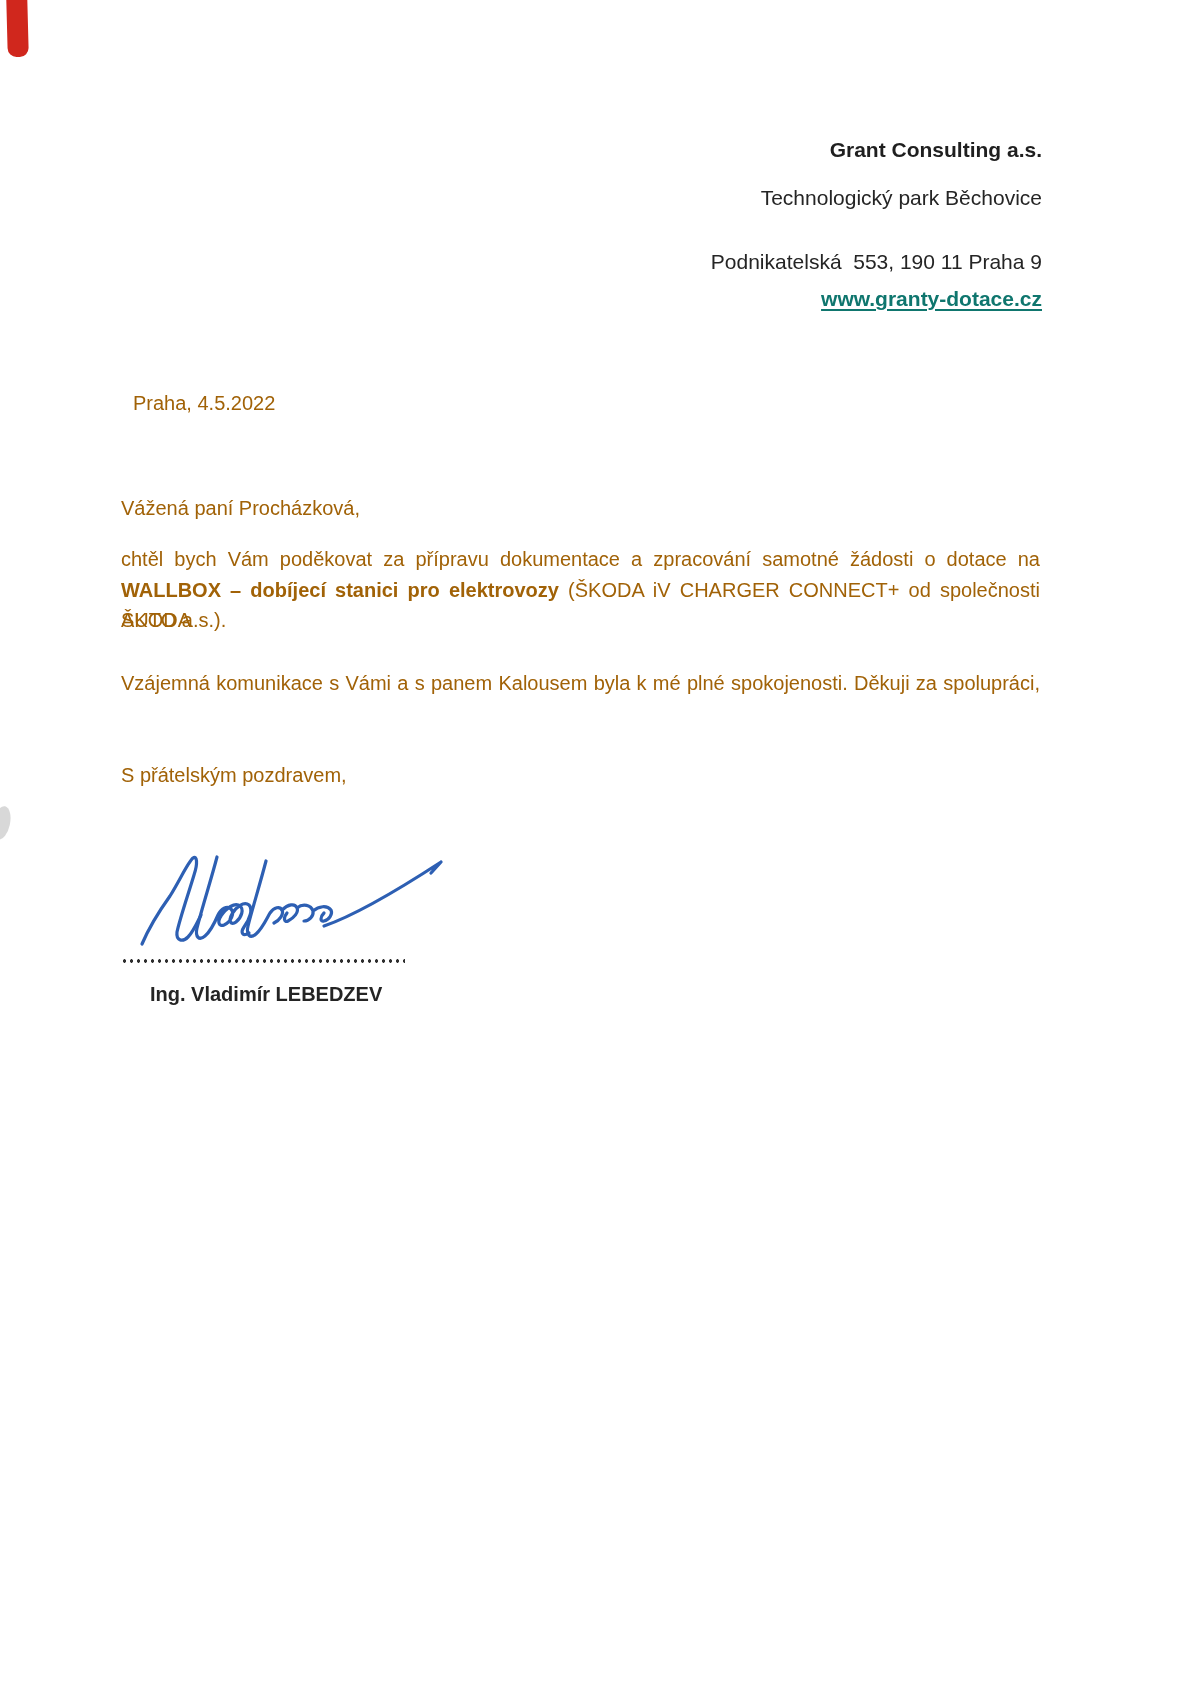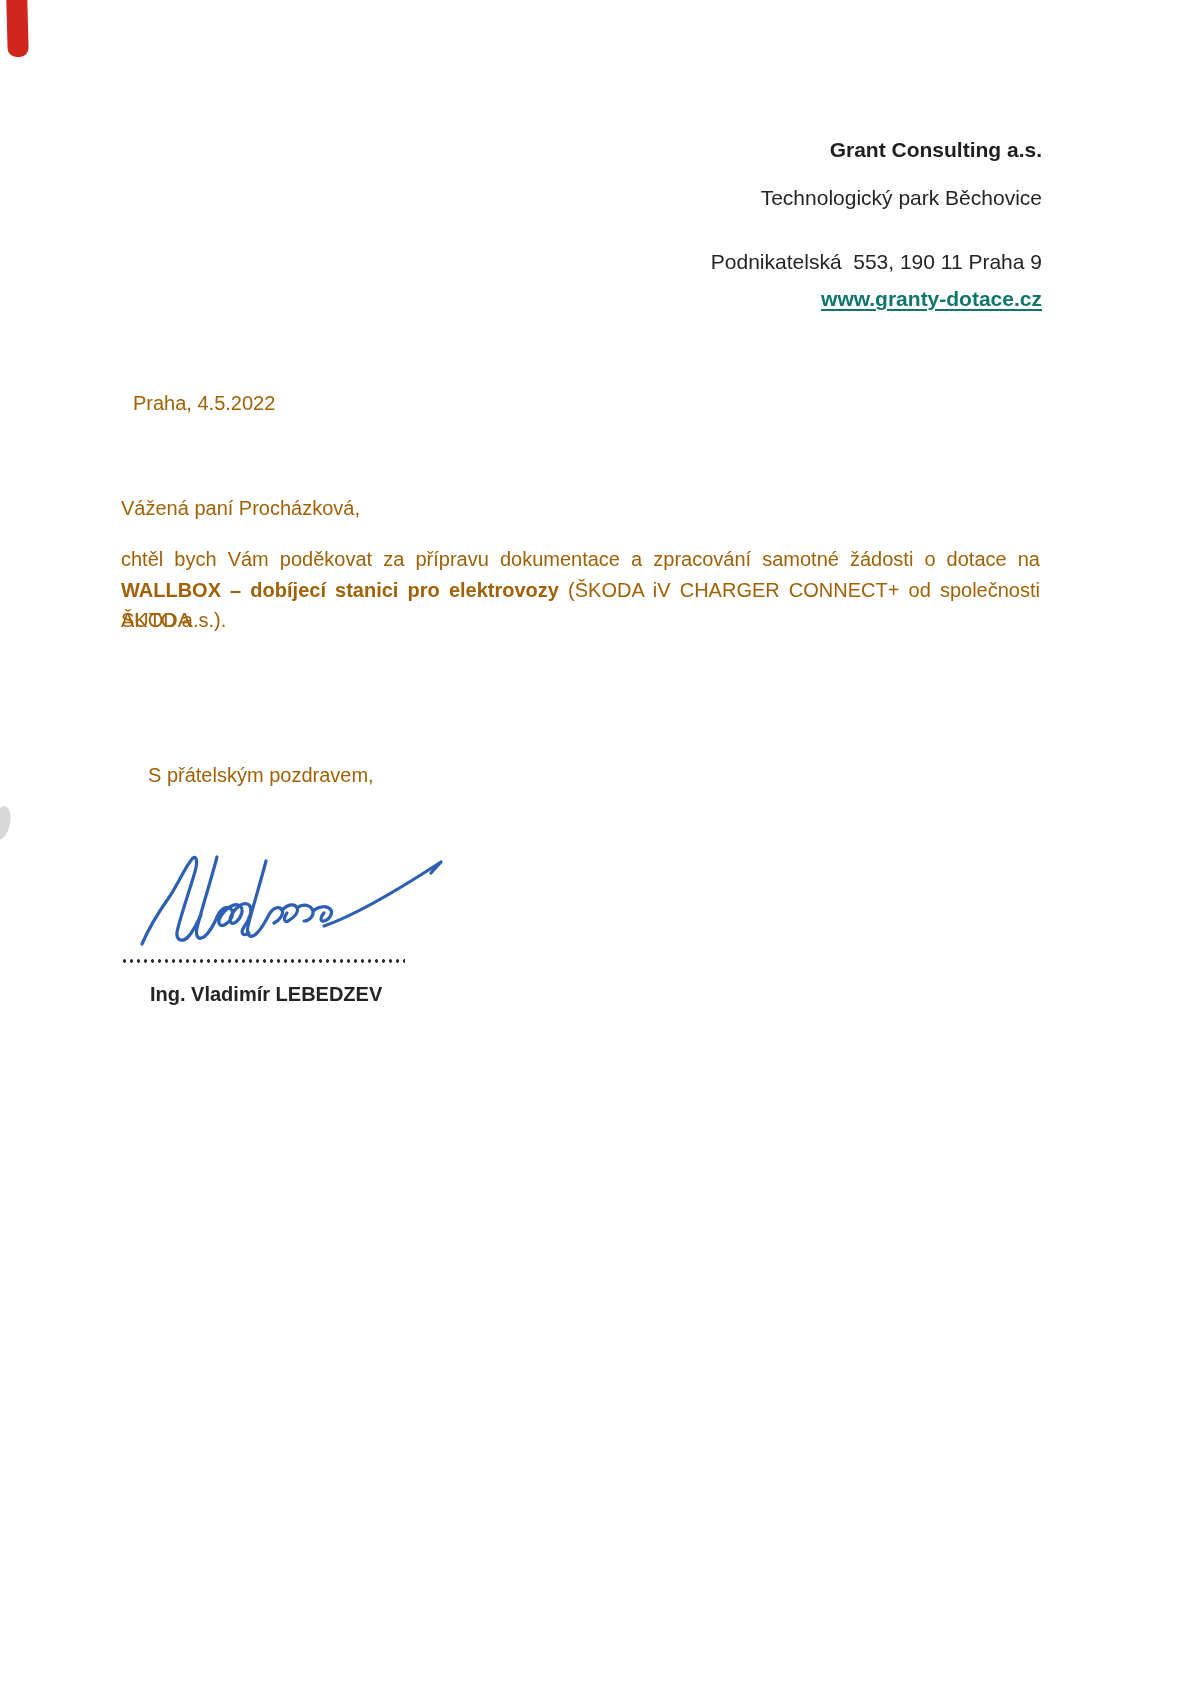--- a/index.html
+++ b/index.html
@@ -60,21 +60,21 @@
   
   .bodytext { font-size: 20px; line-height: 26px; color: #a16207; }
   .dateline   { left: 133px; top: 390px; }
   .salutation { left: 121px; top: 495px; text-align: center; }
   .para { left: 121px; width: 919px; }
   .p1 { top: 544px; }
   .p2 { top: 668px; }
   .line { line-height: 30.5px; height: 30.5px; }
   .just { text-align: justify; text-align-last: justify; }
   .b { font-weight: bold; }
-  .closing { left: 121px; top: 762px; margin-left: 27px; }
+  .closing { left: 121px; top: 762px; }
 
   
   .sig-svg { left: 136px; top: 852px; }
   .dotted-line {
     left: 121px; top: 957px;
     width: 284px; height: 8px;
     background-image: radial-gradient(circle, #2e2e2e 1.6px, transparent 1.9px);
     background-size: 7px 8px;
     background-repeat: repeat-x;
     background-position: 0 center;
@@ -103,20 +103,21 @@
 
   <div class="abs bodytext salutation">Vážená paní Procházková,</div>
 
   <div class="abs bodytext para p1">
     <div class="line just">chtěl bych Vám poděkovat za přípravu dokumentace a zpracování samotné žádosti o dotace na</div>
     <div class="line just"><span class="b">WALLBOX – dobíjecí stanici pro elektrovozy</span><span> (ŠKODA iV CHARGER CONNECT+ od společnosti ŠKODA</span></div>
     <div class="line">AUTO a.s.).</div>
   </div>
 
   <div class="abs bodytext para p2">
+    <div class="line just">Vzájemná komunikace s Vámi a s panem Kalousem byla k mé plné spokojenosti. Děkuji za spolupráci,</div>
   </div>
 
   <div class="abs bodytext closing">S přátelským pozdravem,</div>
 
   <svg class="abs sig-svg" width="318" height="102" viewBox="0 0 318 102" fill="none" stroke="#2d5fb3" stroke-width="3.2" stroke-linecap="round" stroke-linejoin="round">
 
     <path d="M6,92 C12,78 24,58 34,44 C44,28 52,10 57,6 C61,3 62,11 58,23 C52,43 44,66 41,80 C40,88 46,91 52,85 C57,80 61,71 65,63"></path>
 
     <path d="M81,5 C75,28 66,56 61,76 C59,85 63,89 69,84 C75,79 79,70 82,63 C85,57 91,53 95,57 C99,61 95,70 88,73 C83,75 81,70 85,64 C90,56 99,50 104,54 C108,57 106,65 100,70 C95,74 92,69 96,62 C100,55 108,49 113,53 C117,57 114,67 108,75 C104,81 107,85 113,81"></path>
 

